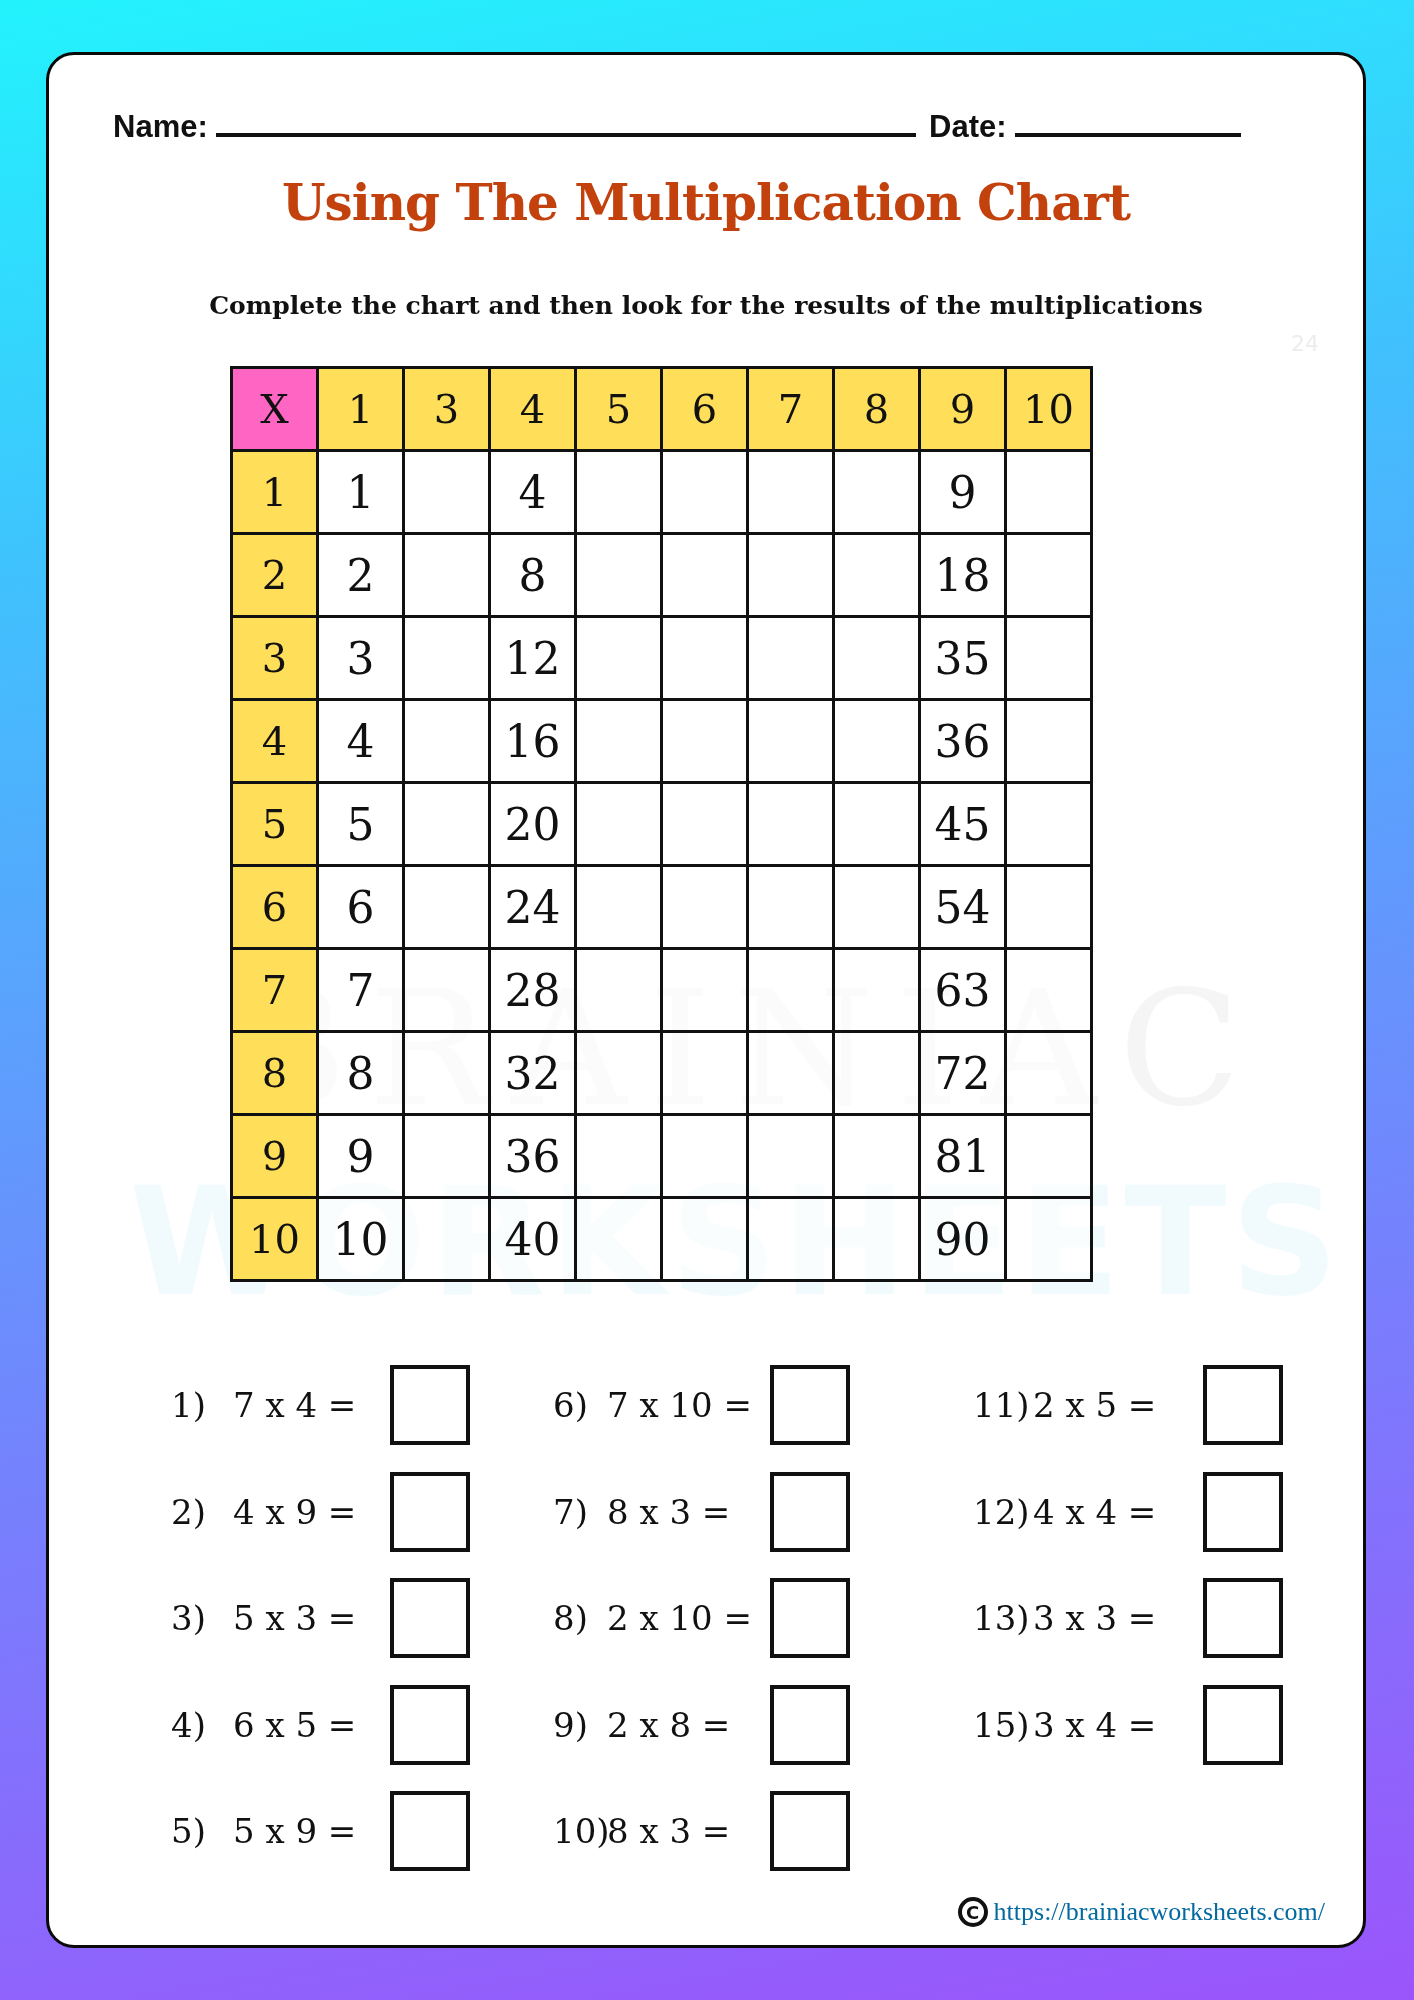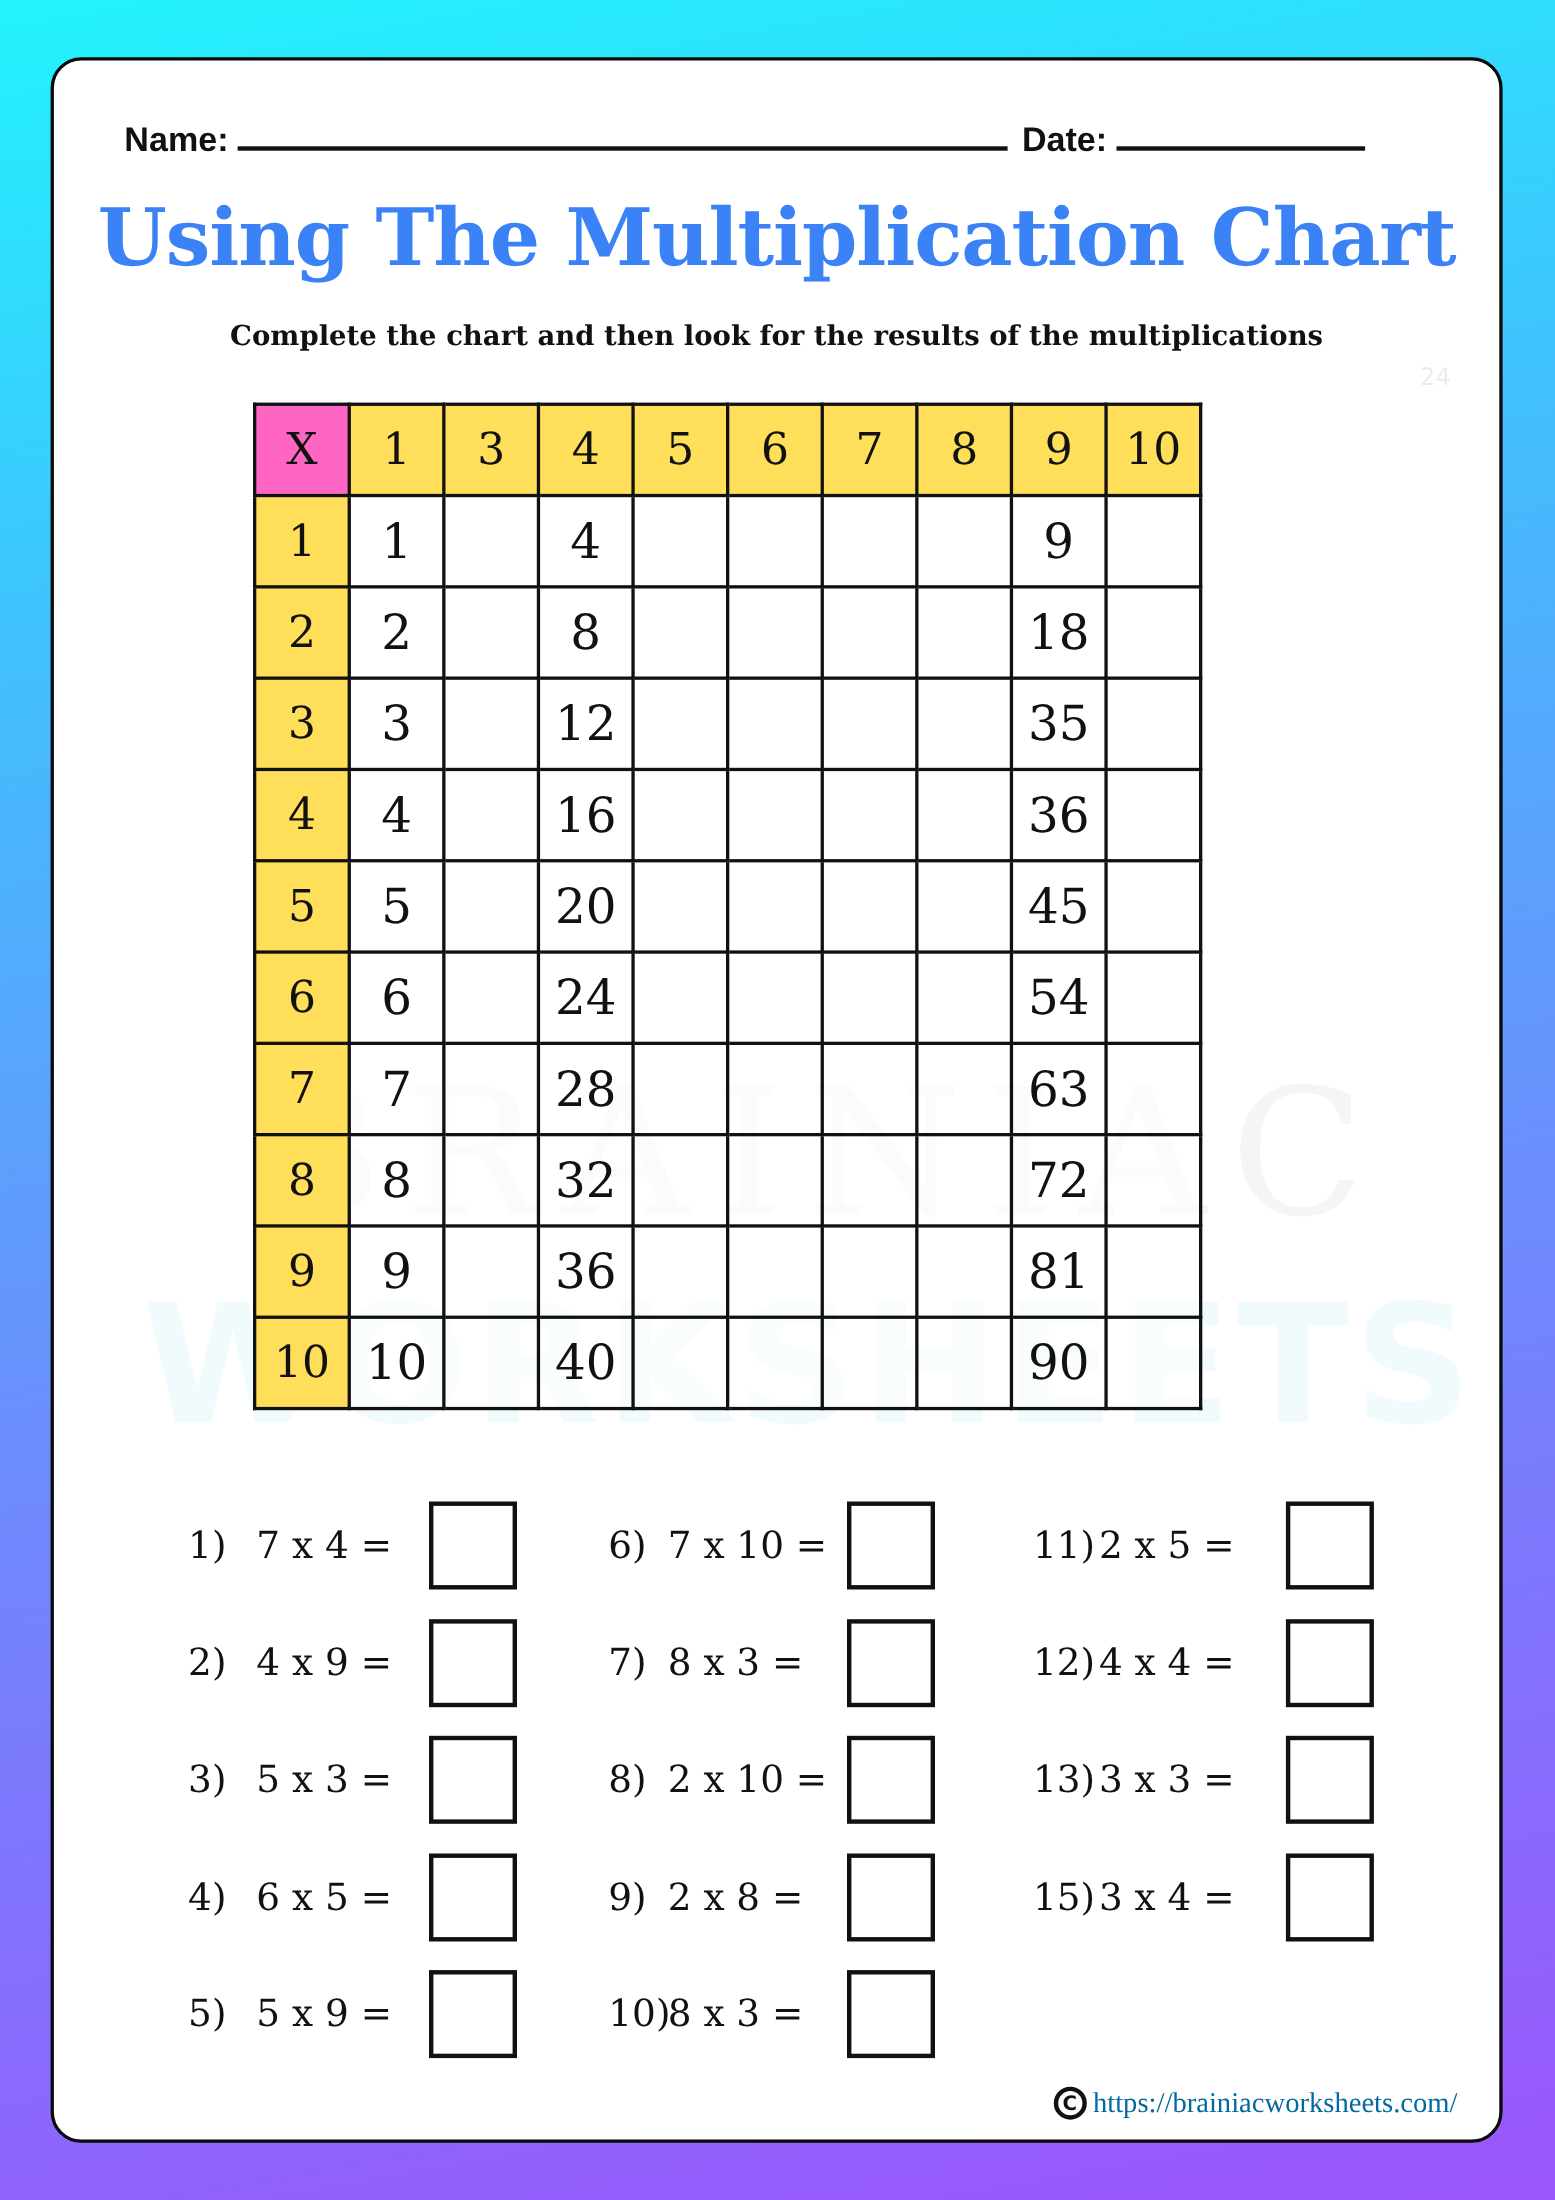--- a/index.html
+++ b/index.html
@@ -37,21 +37,21 @@
   .field-line {
     display: inline-block; vertical-align: baseline; border-bottom: 4px solid #111;
     height: 26px; margin-left: 8px;
   }
   .name-field { left: 0; }
   .name-field .field-line { width: 700px; }
   .date-field { left: 788px; margin-left: 28px; }
   .date-field .field-line { width: 226px; }
   .title {
     position: absolute; left: 0; right: 0; top: 118px; text-align: center;
-    font-family: "DejaVu Serif", serif; font-weight: bold; font-size: 72px; color: #3b82f6;
+    font-family: "DejaVu Serif", serif; font-weight: bold; font-size: 50px; color: #c2410c;
     letter-spacing: -1px;
   }
   .subtitle {
     position: absolute; left: 0; right: 0; top: 236px; text-align: center;
     font-family: "DejaVu Serif", serif; font-weight: bold; font-size: 25px; color: #111;
   }
   table.chart {
     position: absolute; left: 181px; top: 311px; border-collapse: collapse;
     font-family: "DejaVu Serif", serif; color: #111;
   }
@@ -63,21 +63,21 @@
   table.chart td.col-head { background: #ffde59; font-size: 40px; }
   table.chart td.row-head { background: #ffde59; font-size: 40px; }
   table.chart td.cell { background: rgba(255,255,255,0.55); }
   .exercises {
     position: absolute; left: 0; top: 1310px; width: 1320px; height: 540px;
     font-family: "DejaVu Serif", serif; color: #111; font-size: 34px;
   }
   .ex-col { position: absolute; top: 0; width: 380px; }
   .ex-col.c1 { left: 122px; }
   .ex-col.c2 { left: 504px; }
-  .ex-col.c3 { left: 890px; }
+  .ex-col.c3 { left: 924px; }
   .ex-item { position: relative; height: 106.5px; }
   .ex-num { position: absolute; left: 0; top: 20px; }
   .ex-expr { position: absolute; top: 20px; }
   .ex-col.c1 .ex-expr { left: 62px; }
   .ex-col.c2 .ex-expr { left: 54px; }
   .ex-col.c3 .ex-expr { left: 60px; }
   .ex-box {
     position: absolute; top: 0; width: 80px; height: 80px; border: 4px solid #111;
     box-sizing: border-box; background: #fff;
   }

